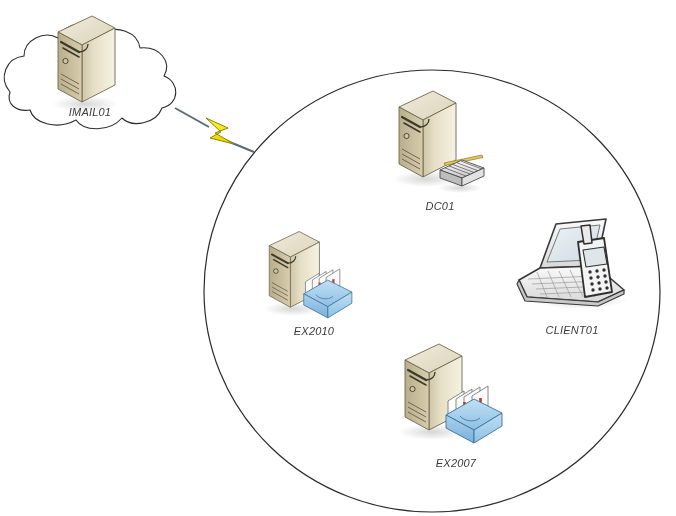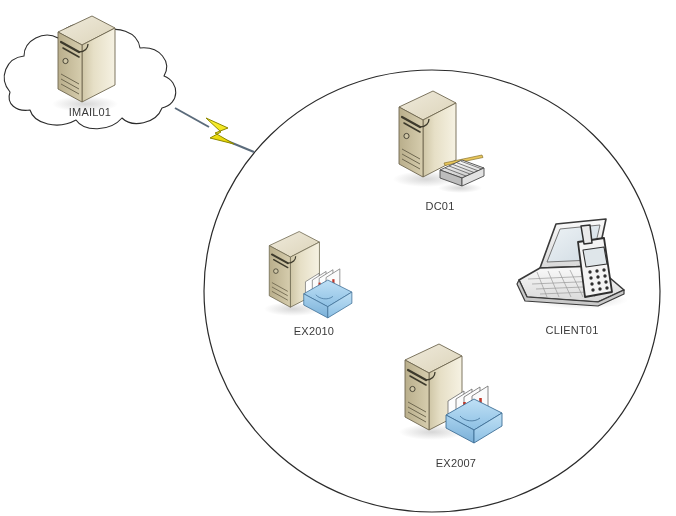--- a/index.html
+++ b/index.html
@@ -9,20 +9,21 @@
   }
   body {
     font-family: "Liberation Sans", sans-serif;
   }
   #diagram-root {
     position: relative;
     width: 676px;
     height: 516px;
     background: #ffffff;
     overflow: hidden;
+    font-style: italic;
   }
   #diagram-svg {
     position: absolute;
     left: 0;
     top: 0;
     width: 676px;
     height: 516px;
   }
   .node-label {
     font-family: "Liberation Sans", sans-serif;

